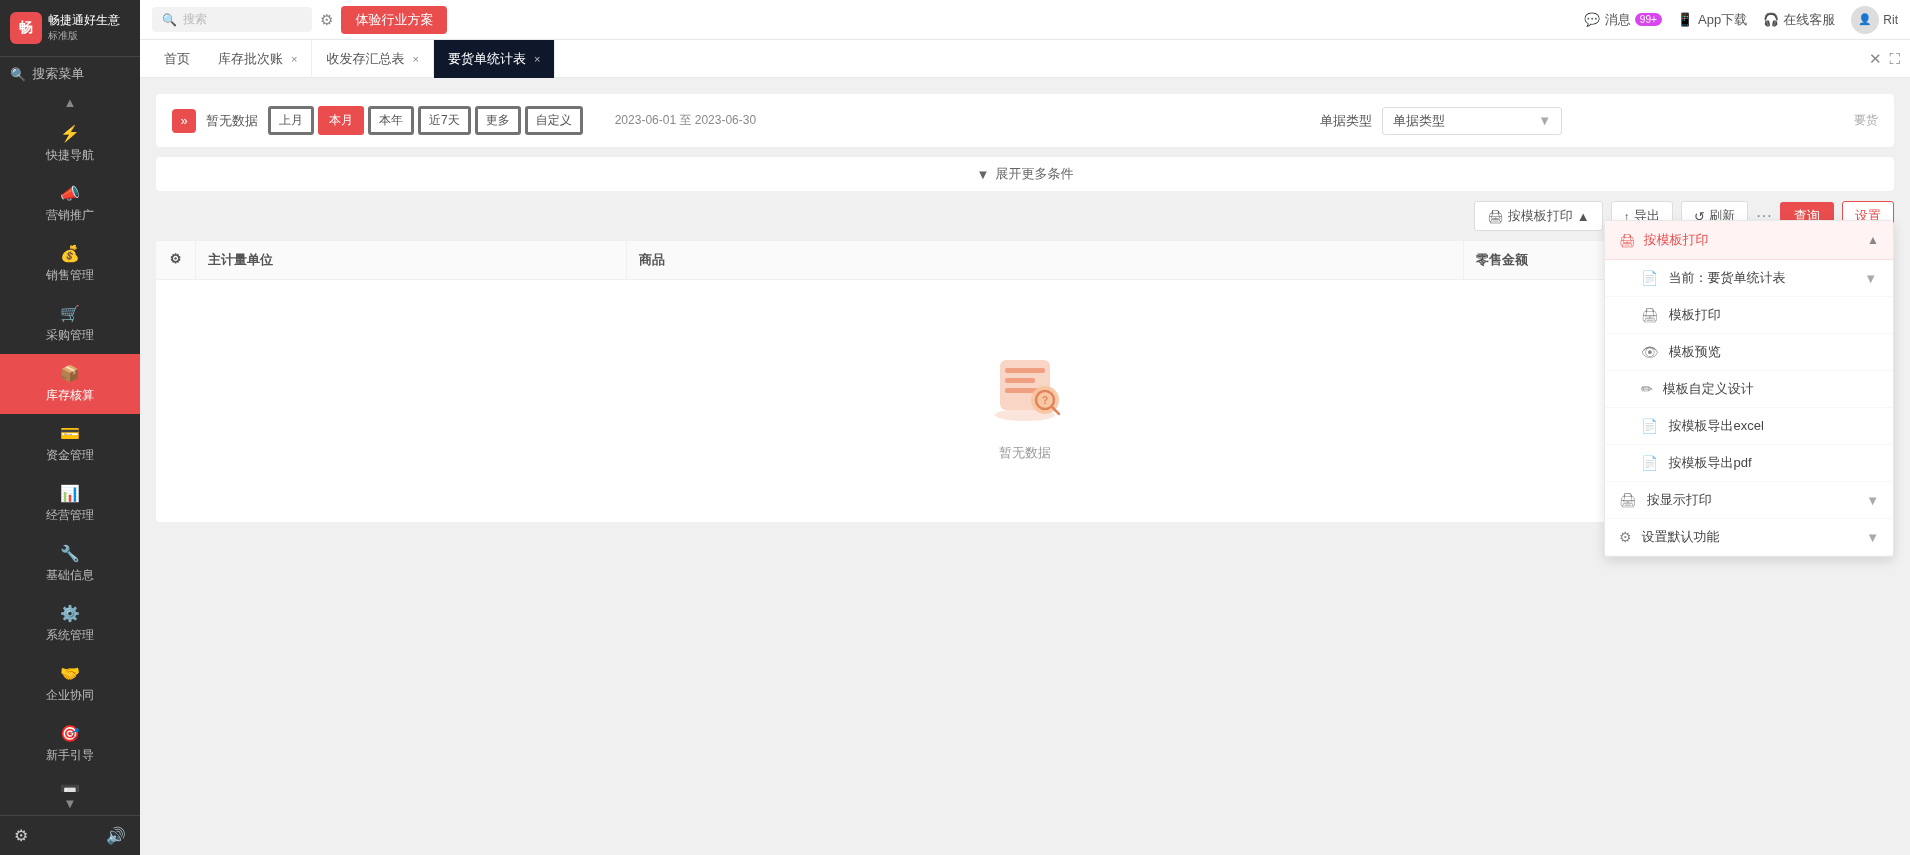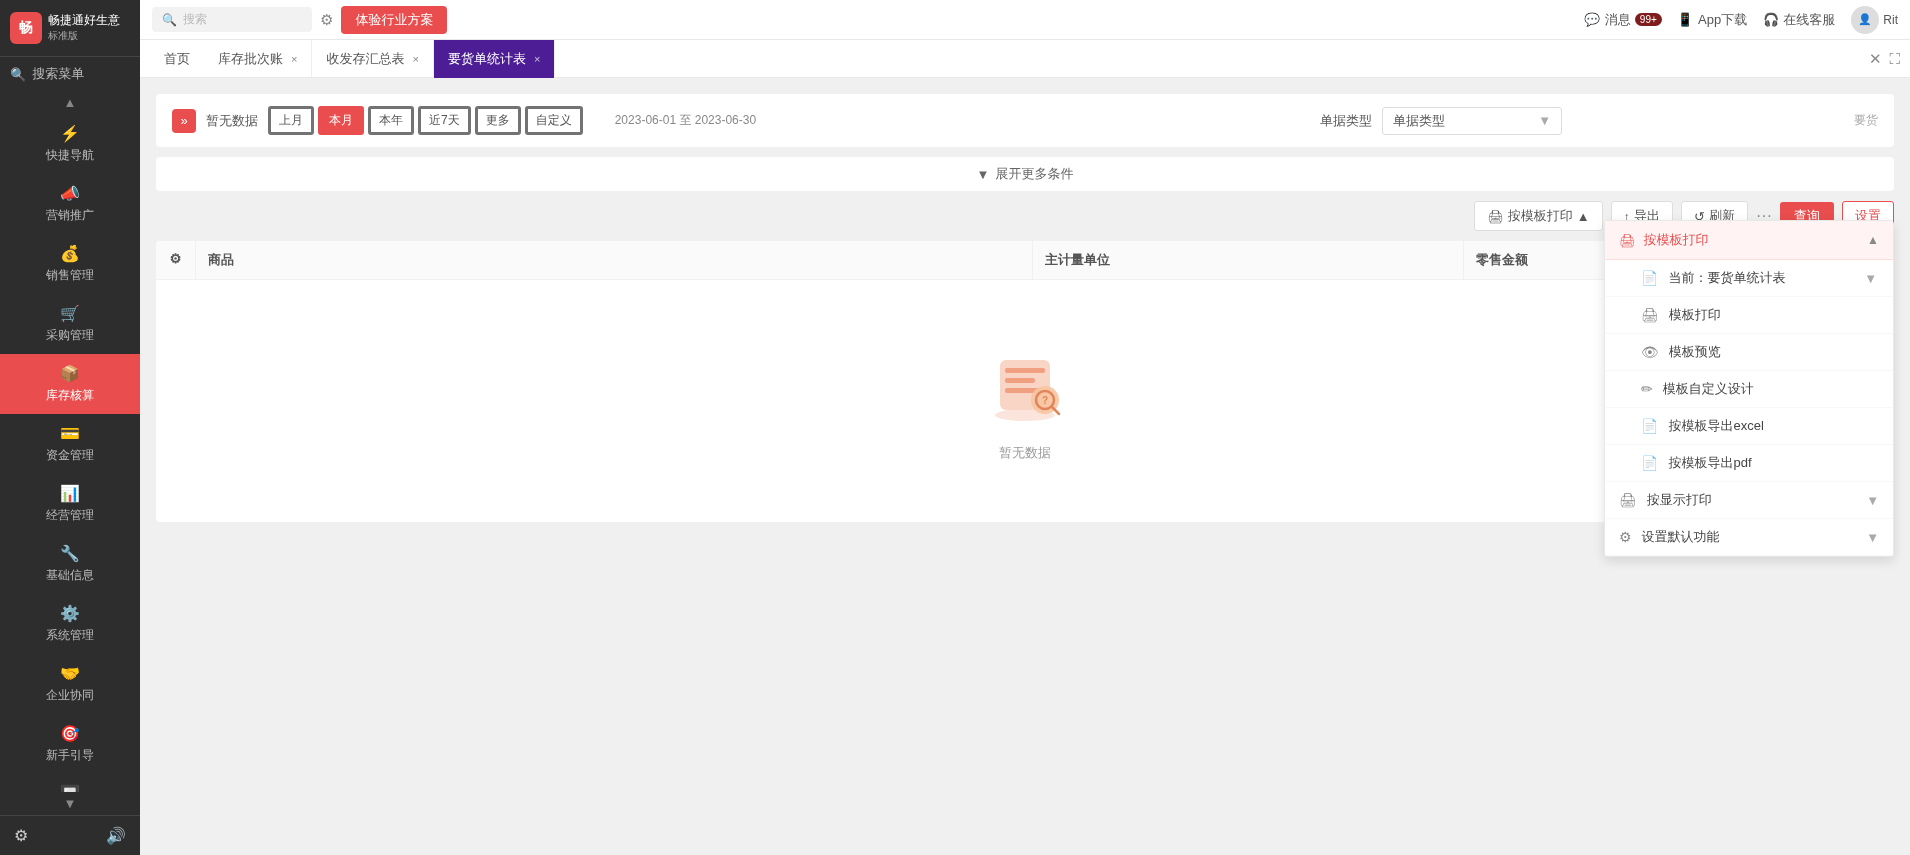--- a/index.html
+++ b/index.html
@@ -122,21 +122,21 @@
       display: flex;
       align-items: center;
       gap: 16px;
       color: #555;
       font-size: 13px;
     }
     .topbar-right-item {
       display: flex; align-items: center; gap: 4px; cursor: pointer;
     }
     .badge {
-      background: #7f1d1d;
+      background: #d946ef;
       color: #fff;
       font-size: 10px;
       border-radius: 10px;
       padding: 1px 5px;
       min-width: 18px;
       text-align: center;
     }
     .avatar {
       width: 28px; height: 28px;
       background: #ddd;
@@ -161,21 +161,21 @@
       height: 38px;
       cursor: pointer;
       font-size: 13px;
       color: #555;
       border-right: 1px solid #eee;
       white-space: nowrap;
       gap: 6px;
       position: relative;
     }
     .tab.active {
-      background: #4c1d95;
+      background: #0f172a;
       color: #fff;
     }
     .tab:first-child { border-right: none; }
     .tab .tab-close {
       font-size: 11px;
       opacity: 0.7;
       margin-left: 2px;
     }
     .tabs-right {
       margin-left: auto;
@@ -590,22 +590,22 @@
         </button>
         <span style="cursor:pointer; color:#888; font-size:16px;">···</span>
         <button class="btn-primary">查询</button>
         <button class="btn-settings">设置</button>
       </div>
     </div>
 
     <div class="table-wrap">
       <div class="table-header">
         <div class="th th-settings">⚙</div>
+        <div class="th th-unit">主计量单位</div>
         <div class="th th-product">商品</div>
-        <div class="th th-unit">主计量单位</div>
         <div class="th th-price">零售金额</div>
       </div>
 
       <div class="empty-state">
         <div class="empty-icon">
           <svg width="90" height="90" viewBox="0 0 90 90" fill="none" xmlns="http://www.w3.org/2000/svg">
             <ellipse cx="45" cy="75" rx="30" ry="6" fill="#f5c9b8" opacity="0.5"></ellipse>
             <rect x="20" y="20" width="50" height="50" rx="6" fill="#f8d5c5"></rect>
             <rect x="25" y="28" width="40" height="5" rx="2" fill="#f0a080"></rect>
             <rect x="25" y="38" width="30" height="5" rx="2" fill="#f0a080"></rect>

